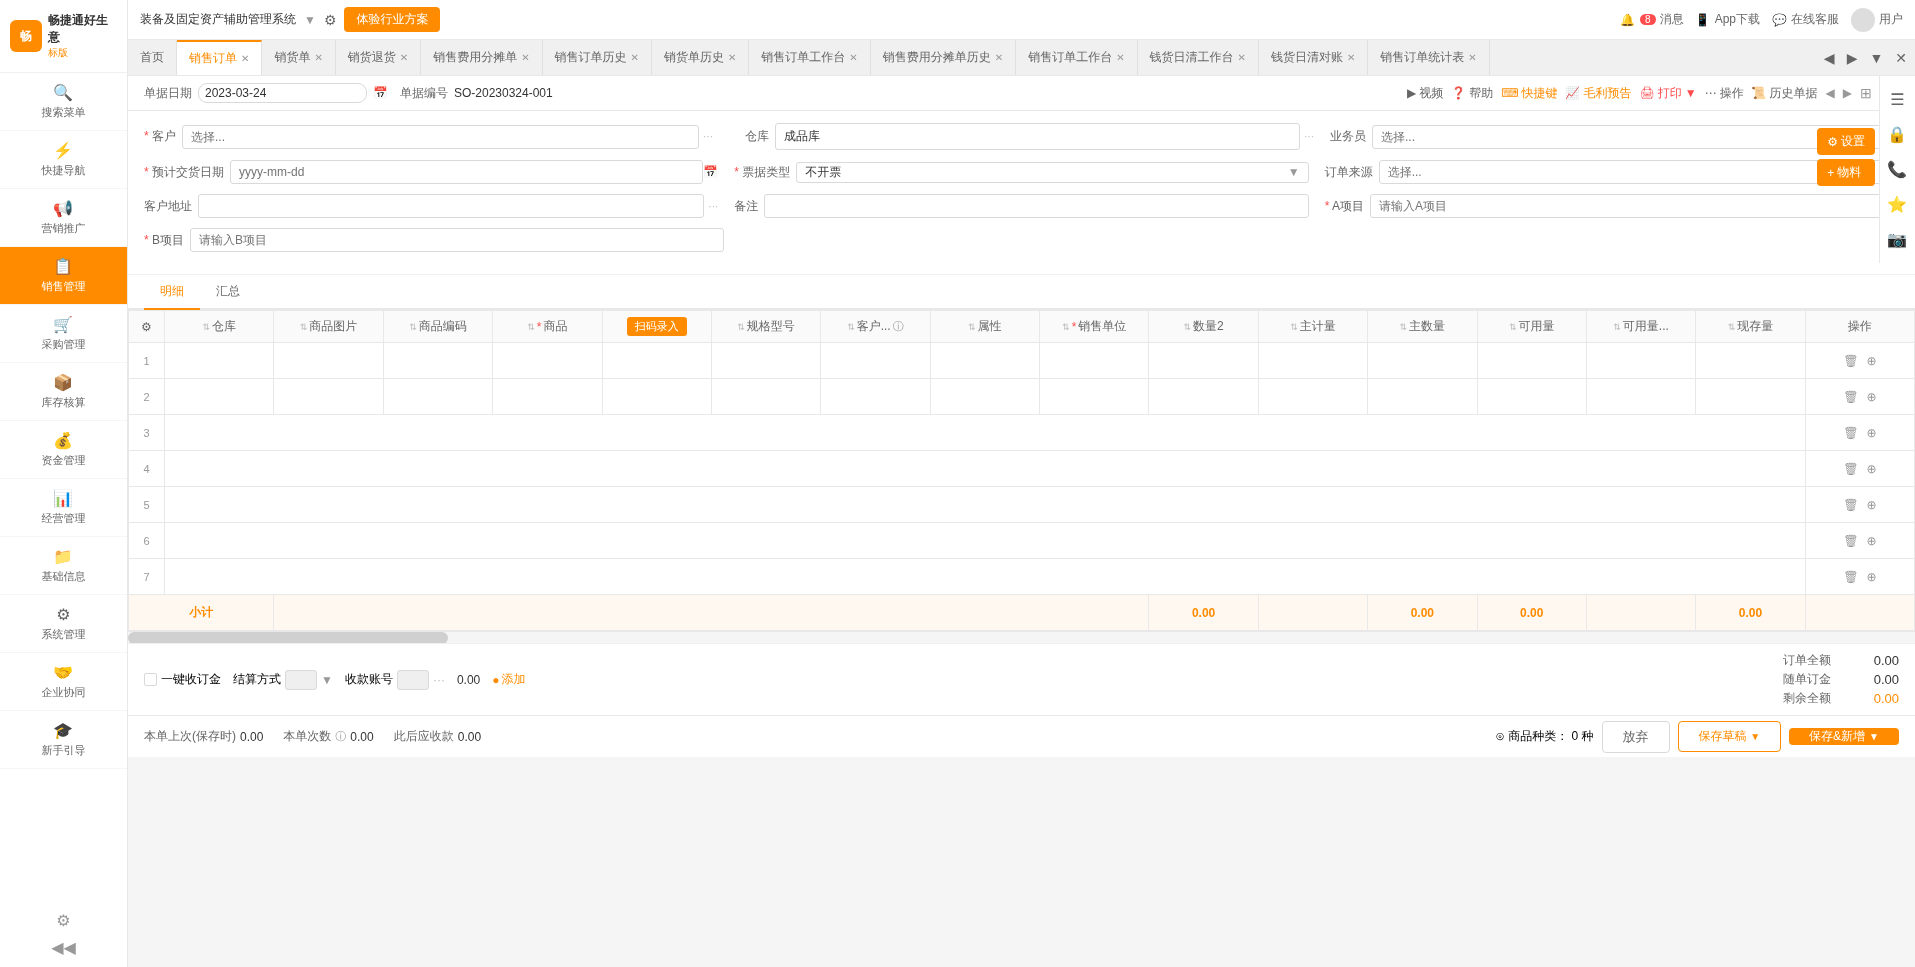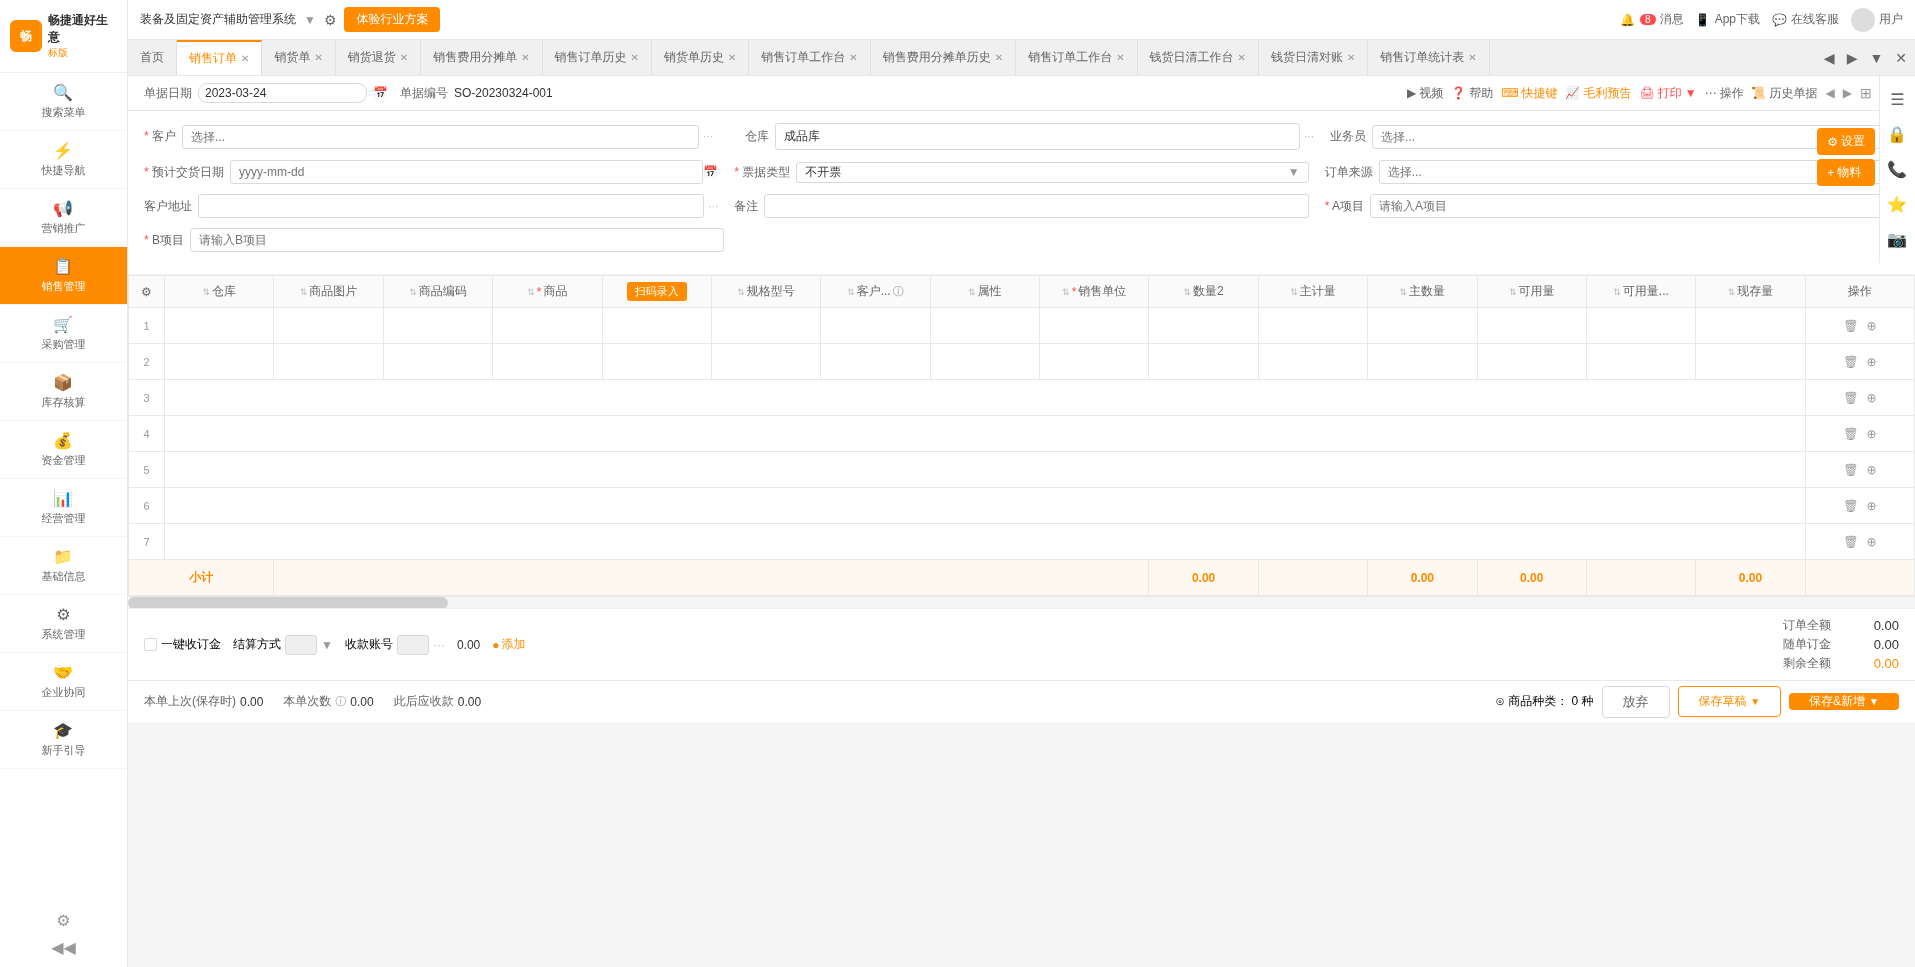--- a/index.html
+++ b/index.html
@@ -493,20 +493,28 @@
           <span class="form-field-label">
             <span class="required-mark">*</span>
             <span>B项目</span>
           </span>
           <input type="text" class="form-input placeholder-text" placeholder="请输入B项目" style="">
         </div>
         <div style="flex:4;"></div>
       </div>
     </div>
 
+    <div class="detail-tabs">
+      <div class="detail-tab active">
+        <span>明细</span>
+      </div>
+      <div class="detail-tab">
+        <span>汇总</span>
+      </div>
+    </div>
 
     <div class="table-area">
       <div class="table-scroll">
         <table class="data-table">
           <thead>
             <tr>
               <th style="width:36px;">
                 <span>⚙</span>
               </th>
               <th style="min-width:80px;">

